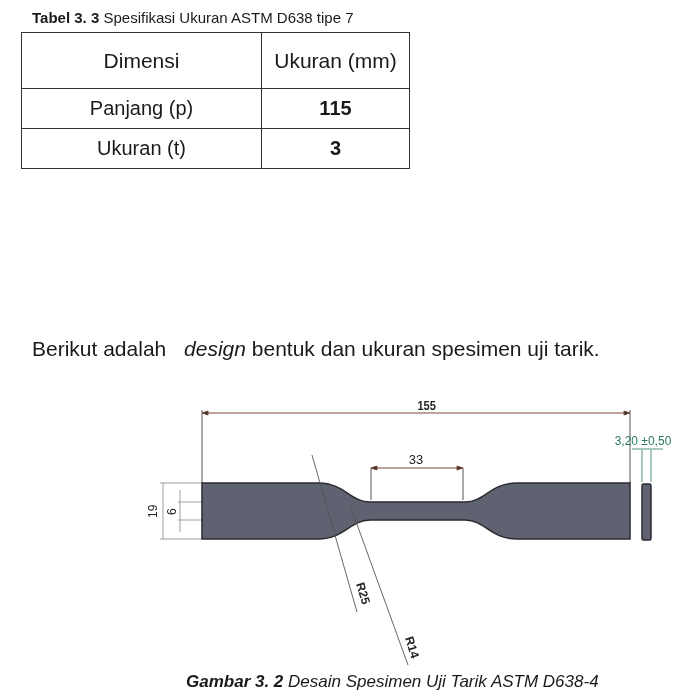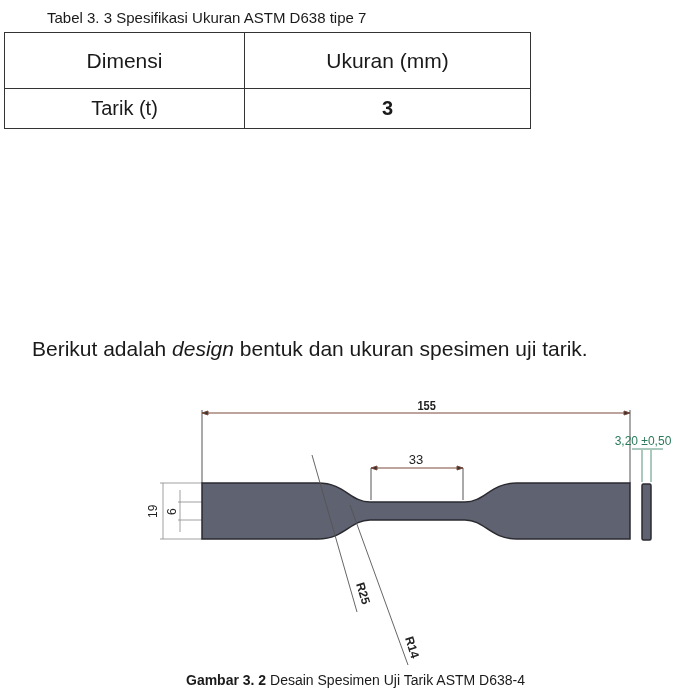--- a/index.html
+++ b/index.html
@@ -1,31 +1,31 @@
 <!DOCTYPE html>
 <html><head>
   <meta charset="utf-8">
   <style>
     html, body { margin: 0; padding: 0; background: #ffffff; }
     body { width: 700px; height: 700px; position: relative; overflow: hidden;
            font-family: "Liberation Sans", "DejaVu Sans", sans-serif; color: #1a1a1a; }
     .caption-top { position: absolute; left: 32px; top: 9px; font-size: 15px; }
-    .caption-top b { font-weight: normal; margin-left: 15px; }
-    table.spec { position: absolute; left: 4px; top: 32px; width: 527px;
+    .caption-top b { font-weight: bold; }
+    table.spec { position: absolute; left: 21px; top: 32px; width: 389px;
                  border-collapse: collapse; }
     table.spec td, table.spec th { border: 1.5px solid #333; text-align: center;
                  font-size: 20px; padding: 0; }
     table.spec th { height: 55px; font-weight: normal; font-size: 21px; }
     table.spec td { height: 39px; }
     table.spec td.val { font-weight: bold; }
     table.spec col.c1 { width: 240px; }
     .intro { position: absolute; left: 32px; top: 337px; font-size: 21px; }
-    .intro i { font-style: italic; }
+    .intro i { font-style: italic; margin-left: 12px; }
     svg.drawing { position: absolute; left: 0; top: 390px; }
-    .caption-bottom { position: absolute; left: 186px; top: 672px; font-size: 14px; }
+    .caption-bottom { position: absolute; left: 186px; top: 672px; font-size: 17px; font-style: italic; }
     .caption-bottom b { font-weight: bold; }
   </style>
 </head>
 <body>
 
 <div class="caption-top">
   <b>Tabel 3. 3</b>
   <span>Spesifikasi Ukuran ASTM D638 tipe 7</span>
 </div>
 
@@ -33,21 +33,25 @@
   <colgroup>
       <col class="c1">
       <col>
     </colgroup>
   <tbody>
       <tr>
     <th>Dimensi</th>
     <th>Ukuran (mm)</th>
   </tr>
   <tr>
-    <td>Tarik (t)</td>
+    <td>Panjang (p)</td>
+    <td class="val">115</td>
+  </tr>
+  <tr>
+    <td>Ukuran (t)</td>
     <td class="val">3</td>
   </tr>
 </tbody>
   </table>
 
 <div class="intro">
   <span>Berikut adalah </span><i>design</i><span> bentuk dan ukuran spesimen uji tarik.</span>
 </div>
 
 <svg class="drawing" width="700" height="285" viewBox="0 390 700 285">

